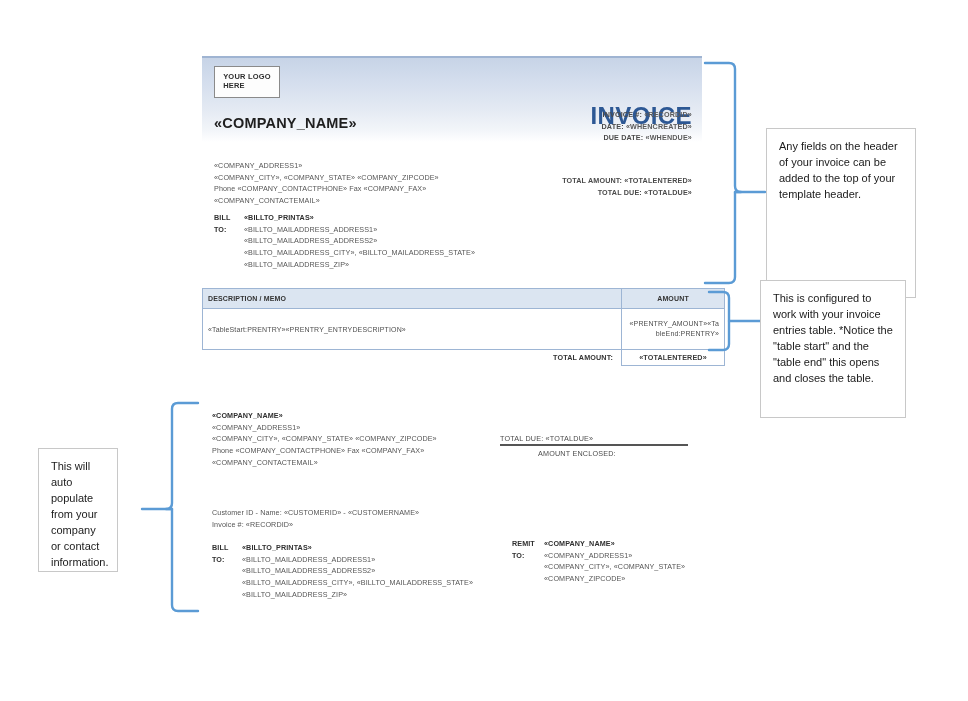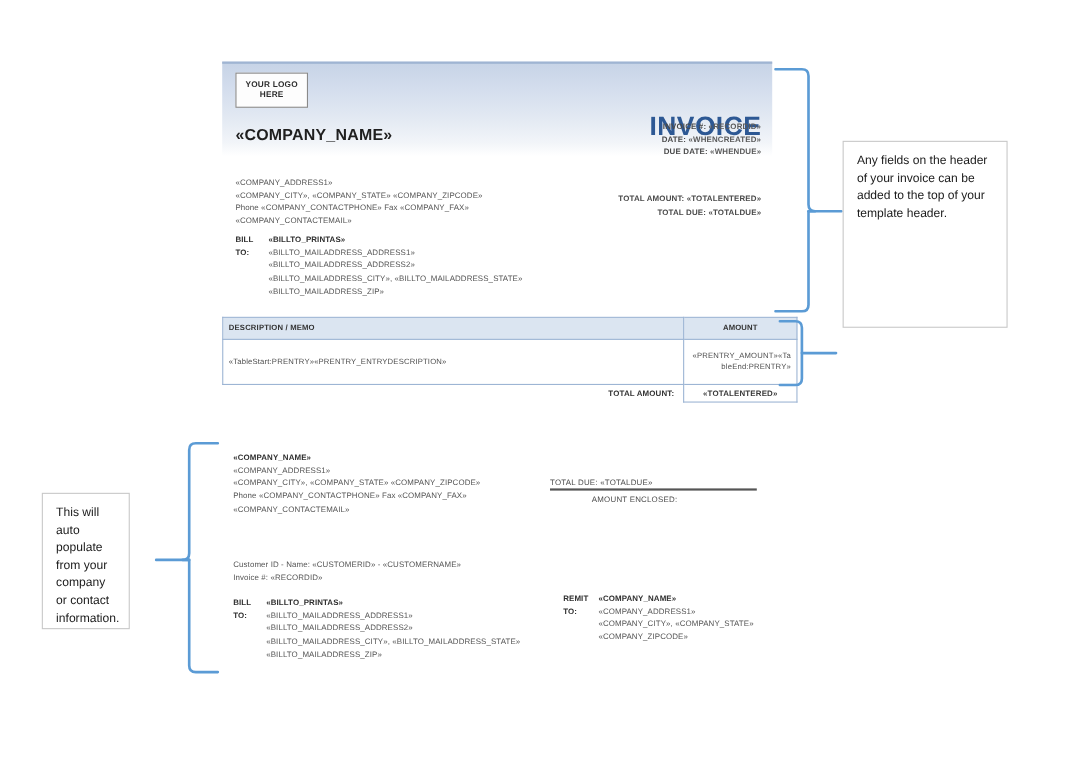--- a/index.html
+++ b/index.html
@@ -23,21 +23,21 @@
     background:linear-gradient(to bottom,#c6d3e6 0%,#d3dded 28%,#e4eaf3 62%,#f2f5f9 86%,#ffffff 100%);
   }
   #invoice-header-band:before{
     content:"";position:absolute;left:0;top:0;width:500px;height:2px;
     background:#9fb4d2;
   }
   .logo-box{
     position:absolute;left:12px;top:10px;width:64px;height:30px;
     background:#fdfdfd;border:1px solid #8a8a8a;
     display:flex;align-items:center;justify-content:center;
-    text-align:center;line-height:1.15;
+    text-align:left;line-height:1.15;
     font-size:7.5px;font-weight:bold;letter-spacing:.2px;color:#2d2d2d;
   }
   .invoice-word{
     position:absolute;right:10px;top:10px;
     font-size:24px;font-weight:bold;color:#2d5894;letter-spacing:.4px;margin-top:36px;
   }
   .company-name-big{
     position:absolute;left:12px;top:59px;
     font-size:14.5px;font-weight:bold;color:#1f1f1f;letter-spacing:.2px;
   }
@@ -271,16 +271,17 @@
     <path fill="none" stroke="#5b9bd5" stroke-width="2.4" stroke-linecap="round" stroke-linejoin="round" d="M709 292 L723 292 Q729 292 729 298 L729 344 Q729 350 723 350 L709 350"></path>
     <path fill="none" stroke="#5b9bd5" stroke-width="2.4" stroke-linecap="round" d="M729 321 L760 321"></path>
 
     <path fill="none" stroke="#5b9bd5" stroke-width="2.4" stroke-linecap="round" stroke-linejoin="round" d="M198 403 L178 403 Q172 403 172 409 L172 503 Q172 509 166 509 L172 509
              Q172 509 172 515 L172 605 Q172 611 178 611 L198 611"></path>
     <path fill="none" stroke="#5b9bd5" stroke-width="2.4" stroke-linecap="round" d="M172 509 L142 509"></path>
   </svg>
 
   <div class="callout" id="callout-header">Any fields on the header of your invoice can be added to the top of your template header.</div>
 
+  <div class="callout" id="callout-table">This is configured to work with your invoice entries table. *Notice the "table start" and the "table end" this opens and closes the table.</div>
 
   <div class="callout" id="callout-company">This will auto populate from your company or contact information.</div>
 
 </div>
 
 </body></html>

